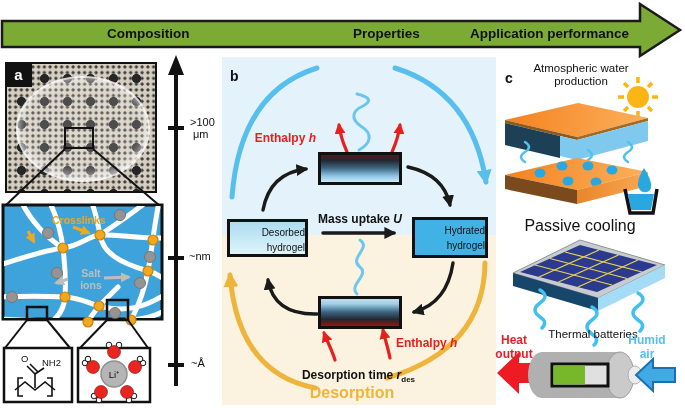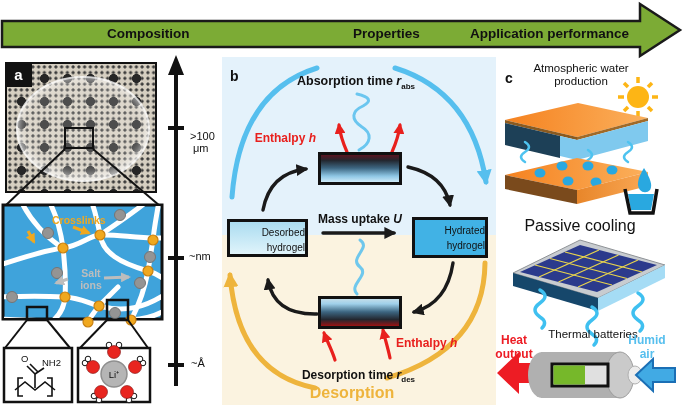--- a/index.html
+++ b/index.html
@@ -179,21 +179,21 @@
   <div class="abs" style="left:42px;top:357px;font-size:9.5px">NH2</div>
   <div class="abs ctr" style="left:103px;top:368px;width:22px;font-size:9.5px">Li⁺</div>
 
   <svg class="abs" style="left:160px;top:50px" width="50" height="345">
     <line x1="16" y1="20" x2="16" y2="336" stroke="#111" stroke-width="4"></line>
     <polygon points="16,5 8,25 24,25" fill="#111"></polygon>
     <rect x="8" y="76" width="16" height="4" fill="#111"></rect>
     <rect x="8" y="206" width="16" height="4" fill="#111"></rect>
     <rect x="8" y="313" width="16" height="4" fill="#111"></rect>
   </svg>
-  <div class="abs" style="left:190px;top:130px;font-size:11px">
+  <div class="abs" style="left:190px;top:116px;font-size:11px">
     <div>&gt;100</div>
     <div style="padding-left:3px">μm</div>
   </div>
   <div class="abs" style="left:189px;top:250px;font-size:11px">~nm</div>
   <div class="abs" style="left:191px;top:357px;font-size:11px">~Å</div>
 
   <div class="abs" style="left:222px;top:57px;width:274px;height:178px;background:var(--bg-blue)"></div>
   <div class="abs" style="left:222px;top:235px;width:274px;height:170px;background:var(--bg-cream)"></div>
 
   <svg class="abs" style="left:222px;top:57px" width="274" height="348">
@@ -249,23 +249,20 @@
   <div class="abs panelbox" style="left:227px;top:219px;width:81px;height:38px;background:linear-gradient(180deg,#abdcf0,#e0f4fb)">
     <div>Desorbed</div>
     <div>hydrogel</div>
   </div>
   <div class="abs panelbox" style="left:412px;top:217px;width:76px;height:41px;background:var(--hydrated-blue)">
     <div>Hydrated</div>
     <div>hydrogel</div>
   </div>
 
   <div class="abs bold" style="left:230px;top:68px;font-size:14px">b</div>
-  <div class="abs bold ctr" style="left:286px;top:74px;width:140px;font-size:12.5px">
-    <span class="keep-sp">Absorption time </span><i>r</i><sub>abs</sub>
-  </div>
   <div class="abs bold c-red" style="left:236px;top:131px;width:80px;text-align:right;font-size:12px">
     <span class="keep-sp">Enthalpy </span><i>h</i>
   </div>
   <div class="abs bold ctr" style="left:312px;top:212px;width:96px;font-size:12px">
     <span class="keep-sp">Mass uptake </span><i>U</i>
   </div>
   <div class="abs bold c-red" style="left:396px;top:336px;font-size:12px">
     <span class="keep-sp">Enthalpy </span><i>h</i>
   </div>
   <div class="abs bold ctr" style="left:286px;top:368px;width:145px;font-size:12px">

